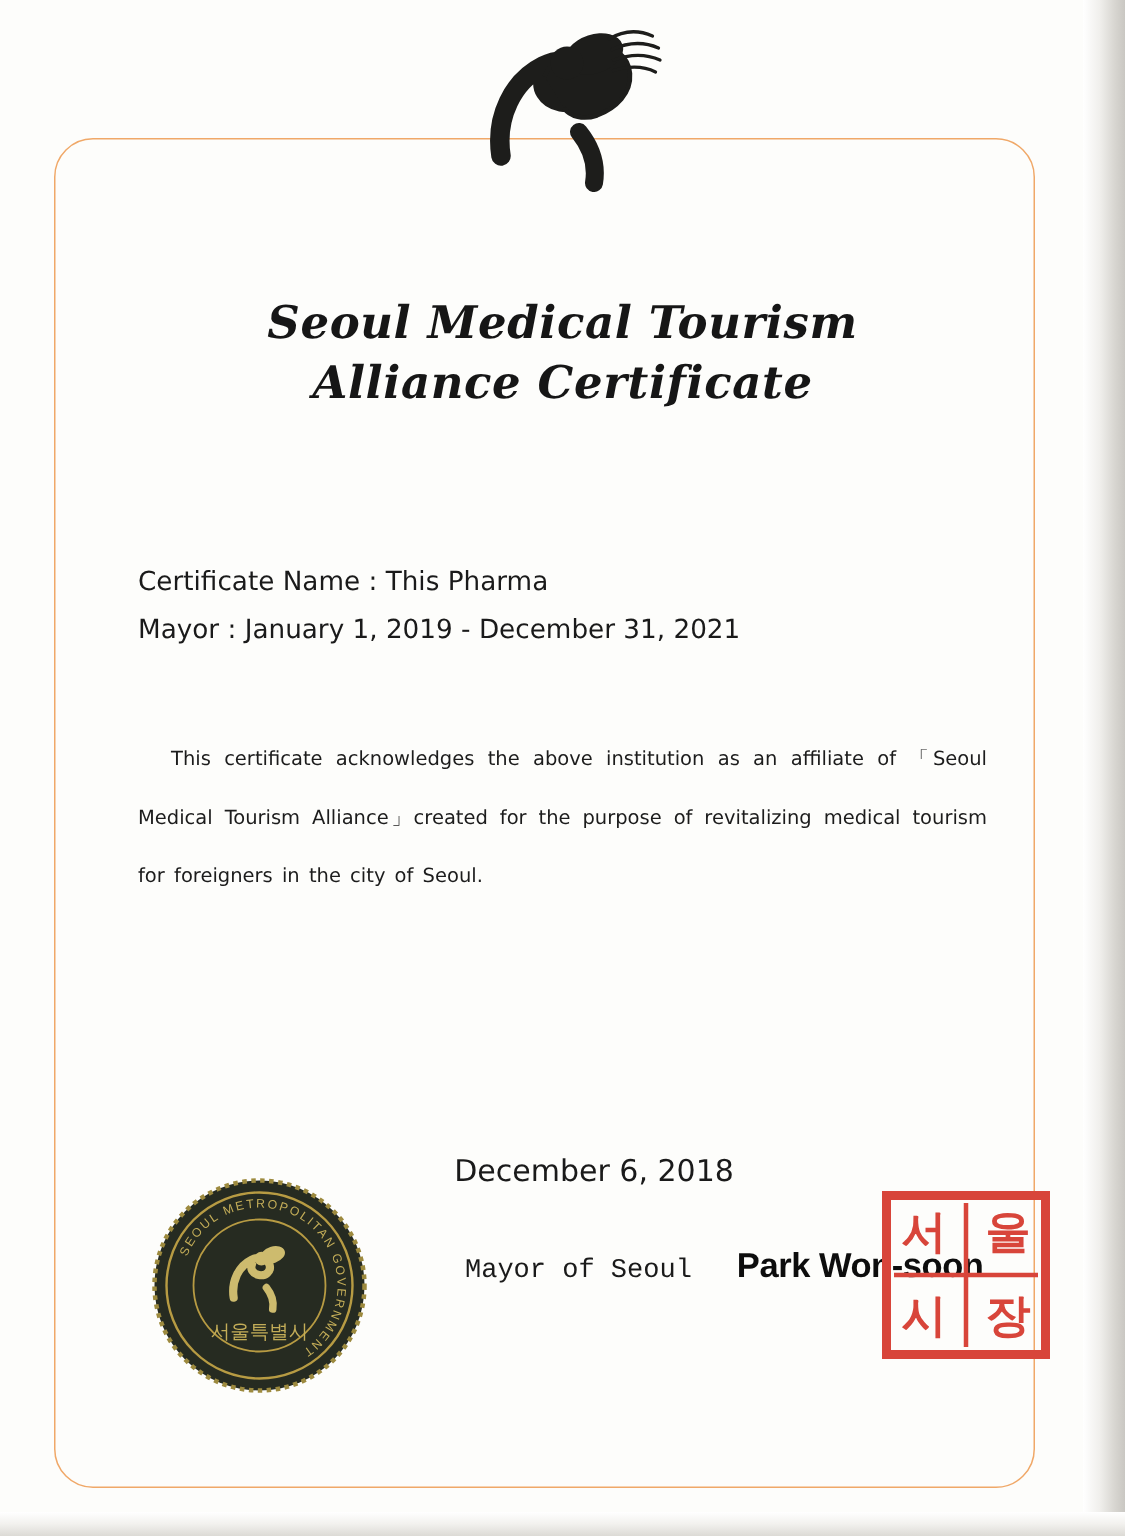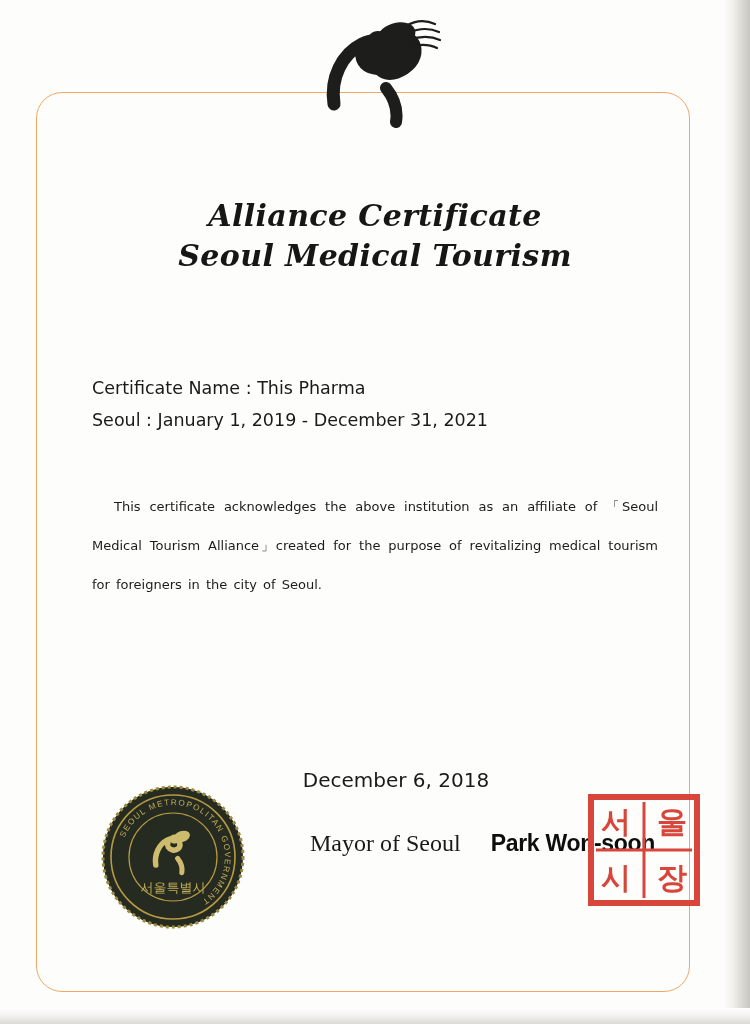--- a/index.html
+++ b/index.html
@@ -113,23 +113,23 @@
 
   .signature-row {
     position: absolute;
     left: 310px;
     top: 830px;
     display: flex;
     align-items: baseline;
     gap: 30px;
   }
   .sig-title {
-    font-size: 24px;
+    font-size: 18px;
     color: #1a1a1a;
-    font-family: Liberation Serif, serif;
+    font-family: Liberation Mono, monospace;
   }
   .sig-name {
     font-size: 23px;
     font-weight: bold;
     color: #0d0d0d;
     font-family: "Liberation Sans", sans-serif;
     letter-spacing: -0.3px;
   }
 
   
@@ -182,27 +182,27 @@
       <circle cx="88" cy="34" r="11" fill="#1d1d1b"></circle>
 
       <path d="M116 18 C126 12 136 12 145 16" fill="none" stroke="#1d1d1b" stroke-width="2.2" stroke-linecap="round"></path>
       <path d="M118 25 C129 20 140 20 149 24" fill="none" stroke="#1d1d1b" stroke-width="2.2" stroke-linecap="round"></path>
       <path d="M119 32 C130 28 141 28 150 32" fill="none" stroke="#1d1d1b" stroke-width="2.2" stroke-linecap="round"></path>
       <path d="M119 39 C129 36 139 36 147 40" fill="none" stroke="#1d1d1b" stroke-width="2.2" stroke-linecap="round"></path>
     </svg>
   </div>
 
   <div class="title-block">
+    <span class="title-line">Seoul Medical Tourism</span>
     <span class="title-line">Alliance Certificate</span>
-    <span class="title-line">Seoul Medical Tourism</span>
   </div>
 
   <div class="meta">
     <span class="meta-row"><span>Certificate Name : </span><span>This Pharma</span></span>
-    <span class="meta-row"><span>Seoul : </span><span>January 1, 2019 - December 31, 2021</span></span>
+    <span class="meta-row"><span>Mayor : </span><span>January 1, 2019 - December 31, 2021</span></span>
   </div>
 
   <div class="body-text">This certificate acknowledges the above institution as an affiliate of 「Seoul Medical Tourism Alliance」created for the purpose of revitalizing medical tourism for foreigners in the city of Seoul.</div>
 
   <div class="date">December 6, 2018</div>
 
   <div class="signature-row">
     <span class="sig-title">Mayor of Seoul</span>
     <span class="sig-name">Park Won-soon</span>
   </div>

